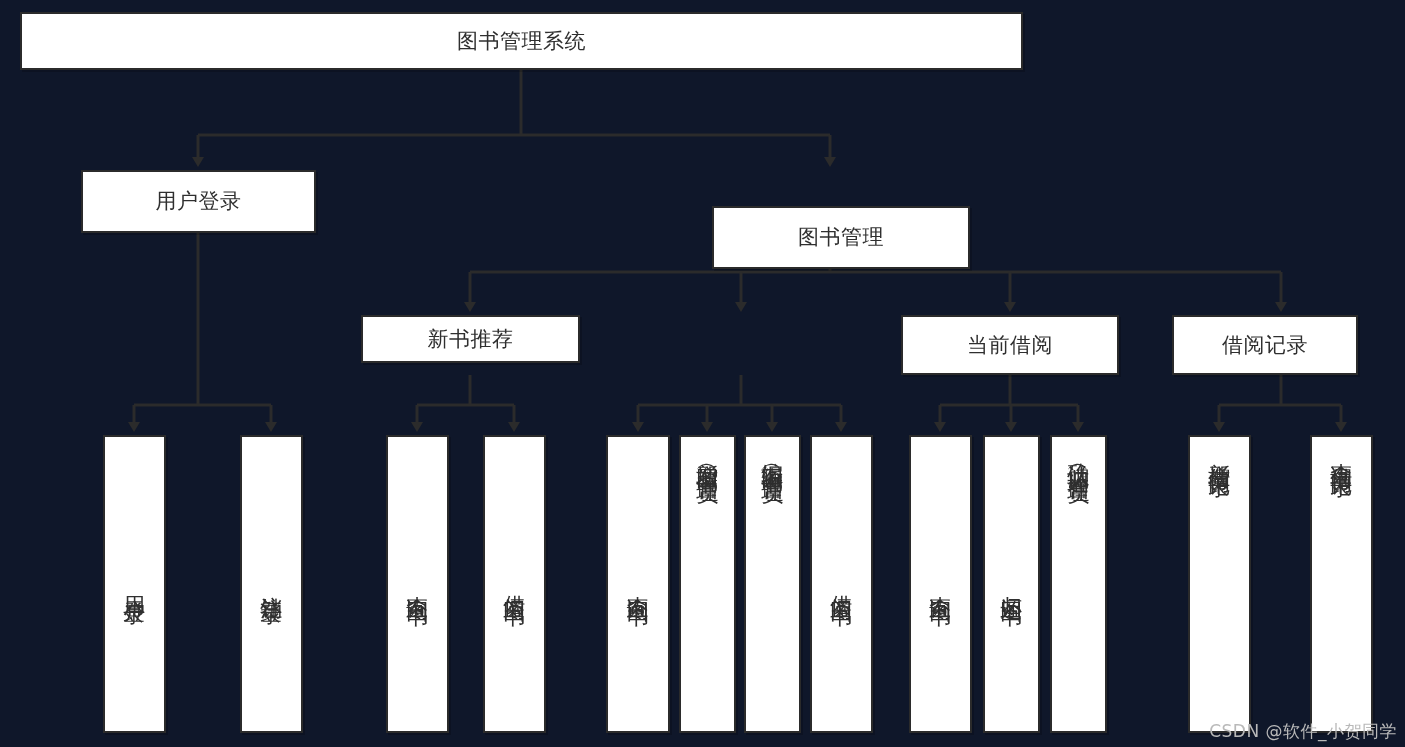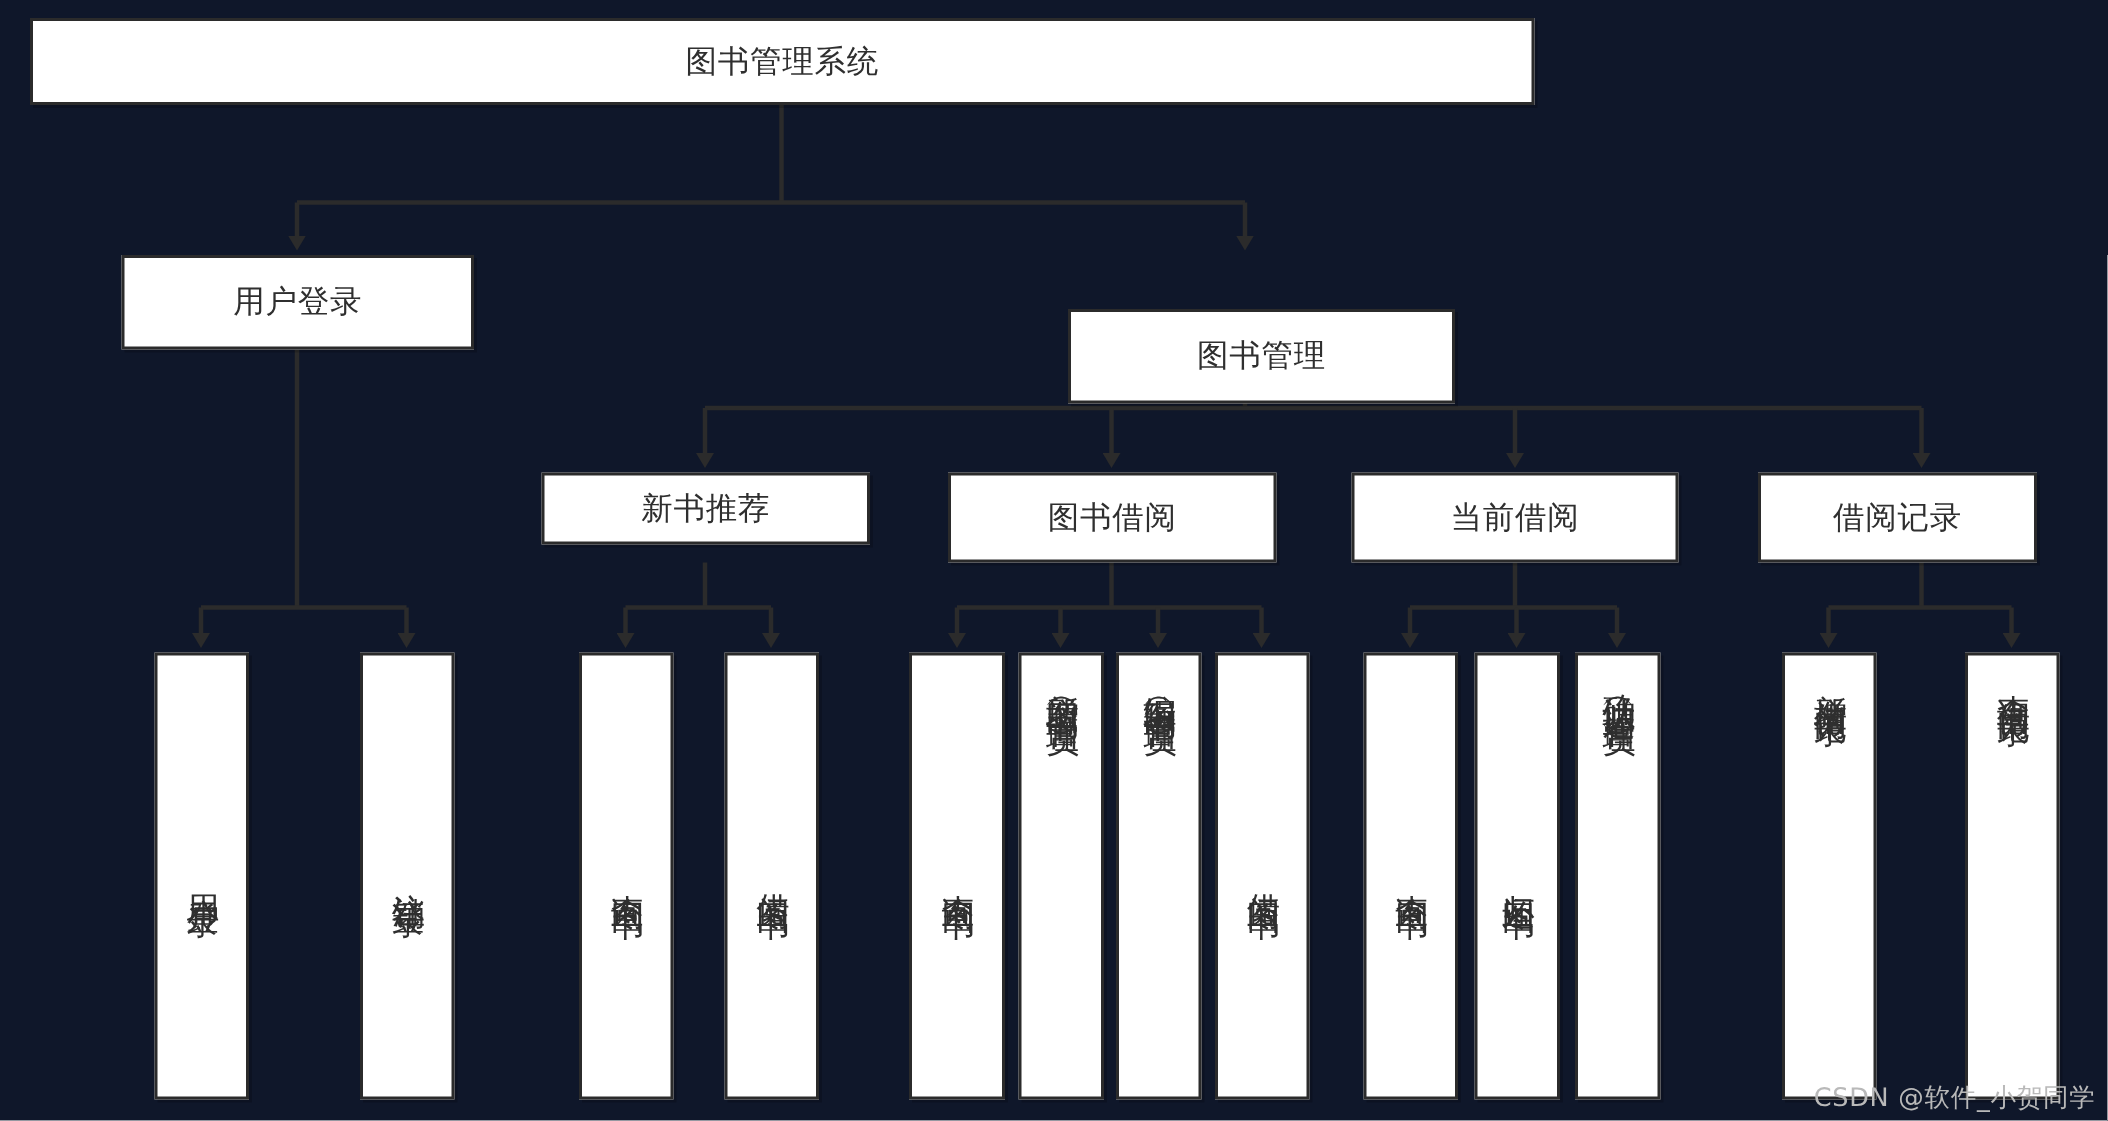--- a/index.html
+++ b/index.html
@@ -139,23 +139,20 @@
   <div class="node lvl2" id="node-l2-0" style="left: 81px; top: 170px; width: 235px; height: 63px;">
     <span class="node-label">用户登录</span>
   </div>
   <div class="node lvl2" id="node-l2-1" style="left: 712px; top: 170px; width: 258px; height: 63px; margin-top: 36px;">
     <span class="node-label">图书管理</span>
   </div>
 
   <div class="node lvl3" id="node-l3-0" style="left: 361px; top: 315px; width: 219px; height: 48px;">
     <span class="node-label">新书推荐</span>
   </div>
-  <div class="node lvl3" id="node-l3-1" style="left: 632px; top: 315px; width: 219px; height: 60px;">
-    <span class="node-label">图书借阅</span>
-  </div>
   <div class="node lvl3" id="node-l3-2" style="left: 901px; top: 315px; width: 218px; height: 60px;">
     <span class="node-label">当前借阅</span>
   </div>
   <div class="node lvl3" id="node-l3-3" style="left: 1172px; top: 315px; width: 186px; height: 60px;">
     <span class="node-label">借阅记录</span>
   </div>
 
   <div class="node leaf short" id="node-leaf-0" style="left: 103px; top: 435px; width: 63px; height: 298px;">
     <span class="node-label">用户登录</span>
   </div>

